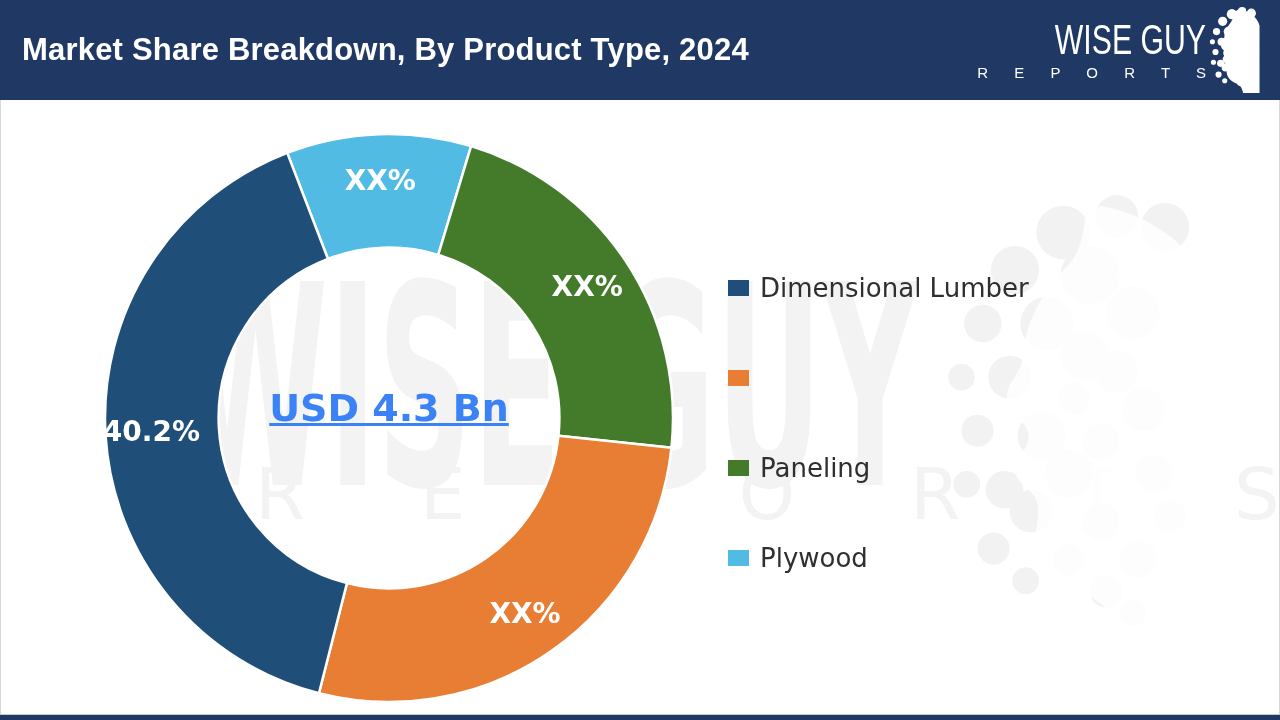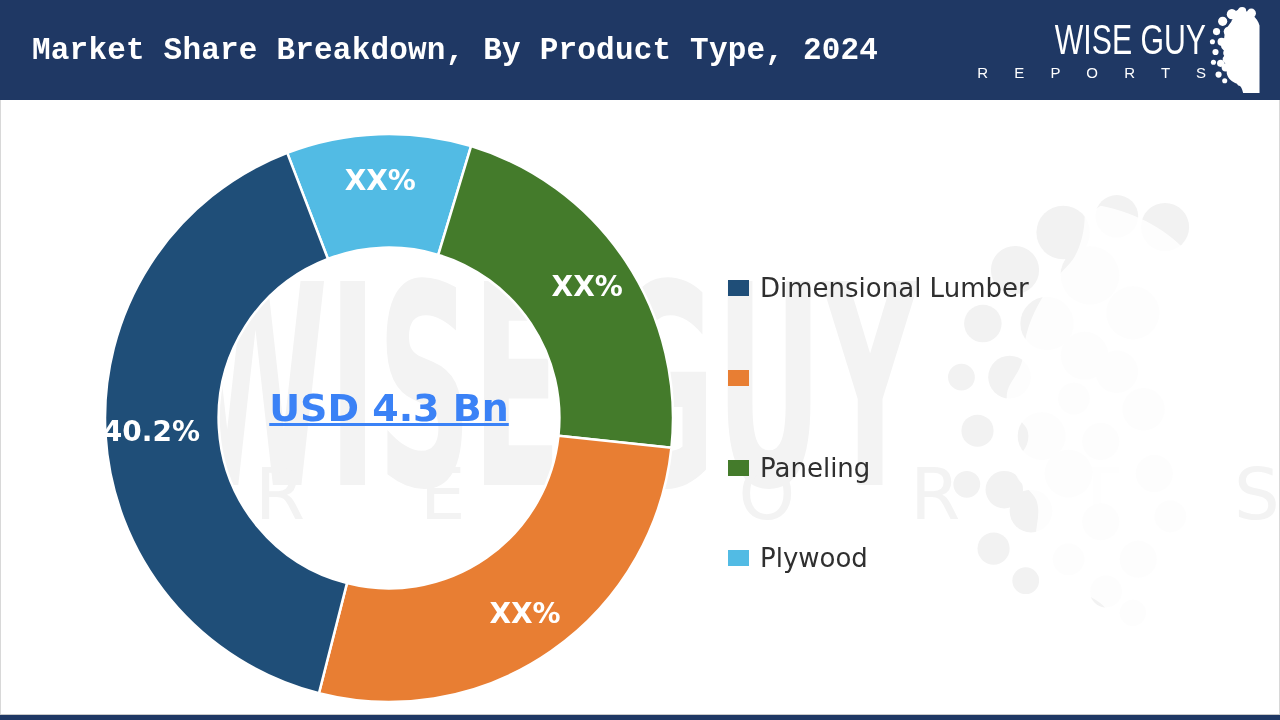--- a/index.html
+++ b/index.html
@@ -2,23 +2,23 @@
 <html><head>
 <meta charset="utf-8">
 <style>
   * { margin:0; padding:0; box-sizing:border-box; }
   html,body { width:1280px; height:720px; overflow:hidden; background:#fff;
               font-family:"DejaVu Sans", sans-serif; }
 
   
   .header { position:absolute; left:0; top:0; width:1280px; height:100px;
             background:#1F3864; z-index:5; }
-  .header-title { position:absolute; left:32px; top:50%; transform:translateY(-50%);
+  .header-title { position:absolute; left:22px; top:50%; transform:translateY(-50%);
                   color:#fff; font-size:31px; font-weight:bold;
-                  font-family:Liberation Mono, monospace; letter-spacing:0.2px; }
+                  font-family:Liberation Sans, sans-serif; letter-spacing:0.2px; }
   .logo { position:absolute; right:14px; top:5px; height:90px; display:flex;
           align-items:center; z-index:6; }
   .logo-text { display:flex; flex-direction:column; align-items:flex-end; margin-right:2px; }
   .logo-line1 { color:#fff; font-size:42px; font-weight:500; line-height:1;
                 font-family:"Liberation Sans", sans-serif;
                 transform:scaleX(0.72); transform-origin:100% 50%; white-space:nowrap; }
   .logo-line2 { color:#fff; font-size:15px; font-weight:400; letter-spacing:11px;
                 margin-top:3px; font-family:"Liberation Sans", sans-serif;
                 white-space:nowrap; margin-right:-11px; }
   .logo-head { width:58px; height:86px; }

